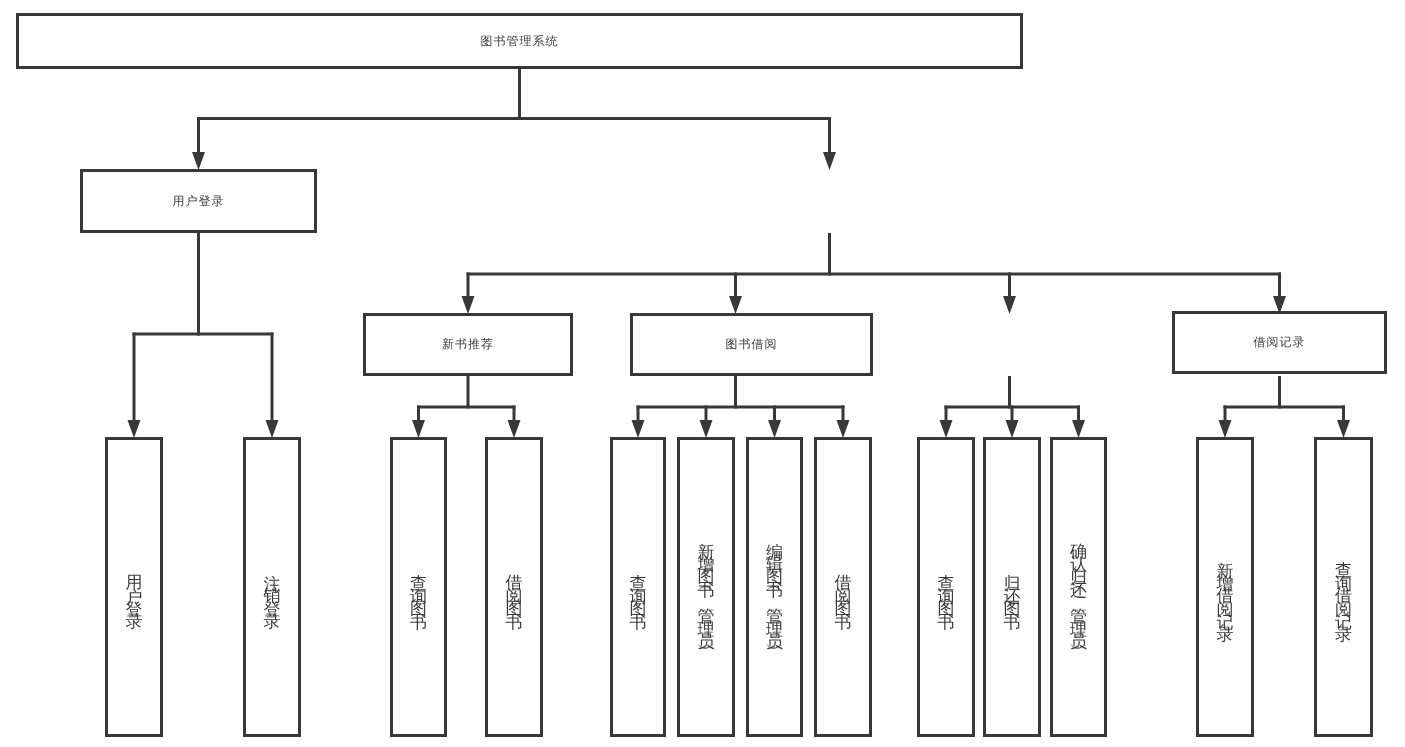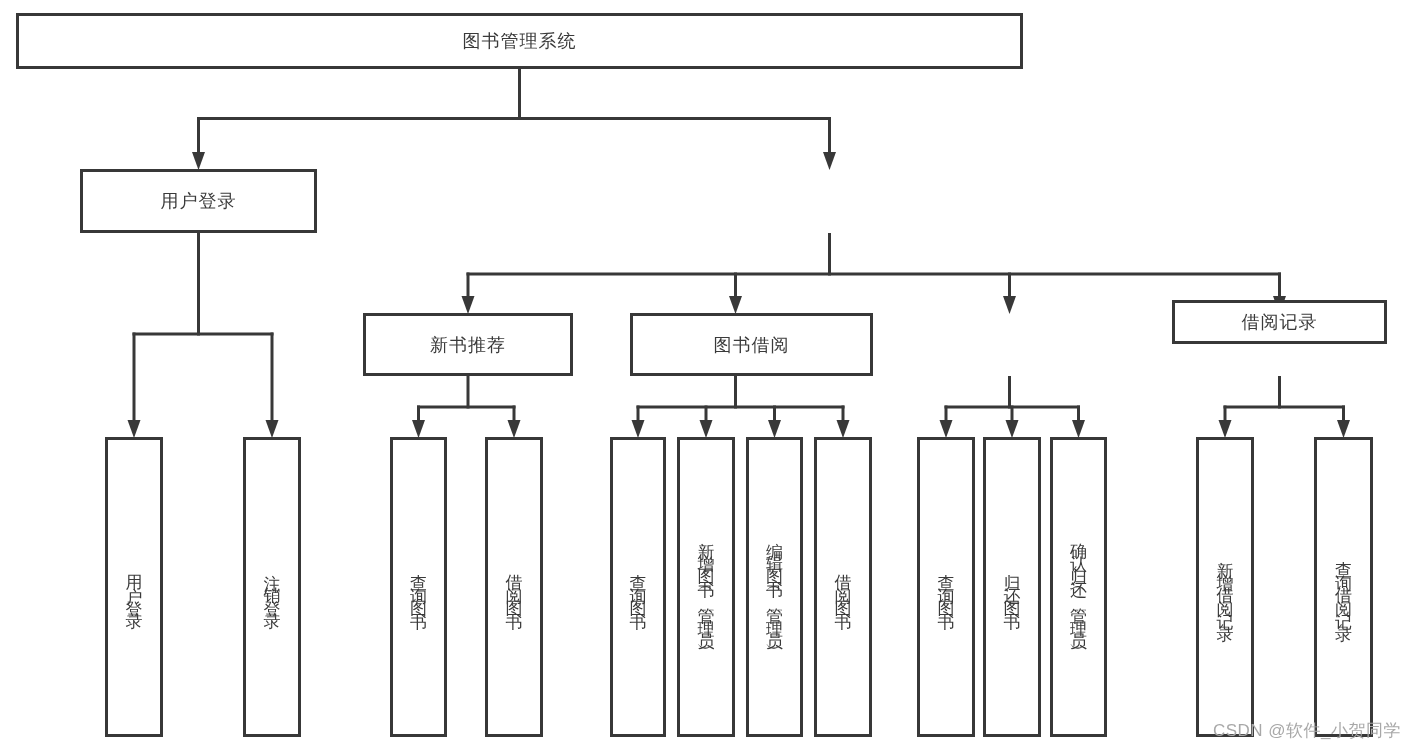--- a/index.html
+++ b/index.html
@@ -17,21 +17,21 @@
   .node{
     position:absolute;
     box-sizing:border-box;
     background:#ffffff;
     border:3px solid var(--line,#383838);
     display:flex;align-items:center;justify-content:center;
     color:var(--text,#3a3a3a);
     z-index:1;
   }
   .hbox .lbl{
-    font-size:18px;
+    font-size:12px;
     letter-spacing:1px;
     white-space:nowrap;
   }
   .vbox .vlbl{
     writing-mode:vertical-rl;
     text-orientation:mixed;
     font-size:17px;
     line-height:1;
     letter-spacing:13px;
   }
@@ -112,21 +112,21 @@
   <div class="node hbox" style="left:80px;top:169px;width:237px;height:64px">
     <span class="lbl">用户登录</span>
   </div>
 
   <div class="node hbox" style="left:363px;top:313px;width:210px;height:63px">
     <span class="lbl">新书推荐</span>
   </div>
   <div class="node hbox" style="left:630px;top:313px;width:243px;height:63px">
     <span class="lbl">图书借阅</span>
   </div>
-  <div class="node hbox" style="left:1172px;top:300px;width:215px;height:44px">
+  <div class="node hbox" style="left:1172px;top:311px;width:215px;height:63px">
     <span class="lbl">借阅记录</span>
   </div>
 
   <div class="node vbox" style="left:105px;top:437px;width:58px;height:300px">
     <span class="vlbl">用户登录</span>
   </div>
   <div class="node vbox" style="left:243px;top:437px;width:58px;height:300px">
     <span class="vlbl">注销登录</span>
   </div>
 
@@ -160,14 +160,13 @@
     <span class="vlbl">确认归还（管理员）</span>
   </div>
 
   <div class="node vbox" style="left:1196px;top:437px;width:58px;height:300px">
     <span class="vlbl">新增借阅记录</span>
   </div>
   <div class="node vbox" style="left:1314px;top:437px;width:59px;height:300px">
     <span class="vlbl">查询借阅记录</span>
   </div>
 
-  <div id="watermark">CSDN @软件_小贺同学</div>
 </div>
 
 </body></html>

